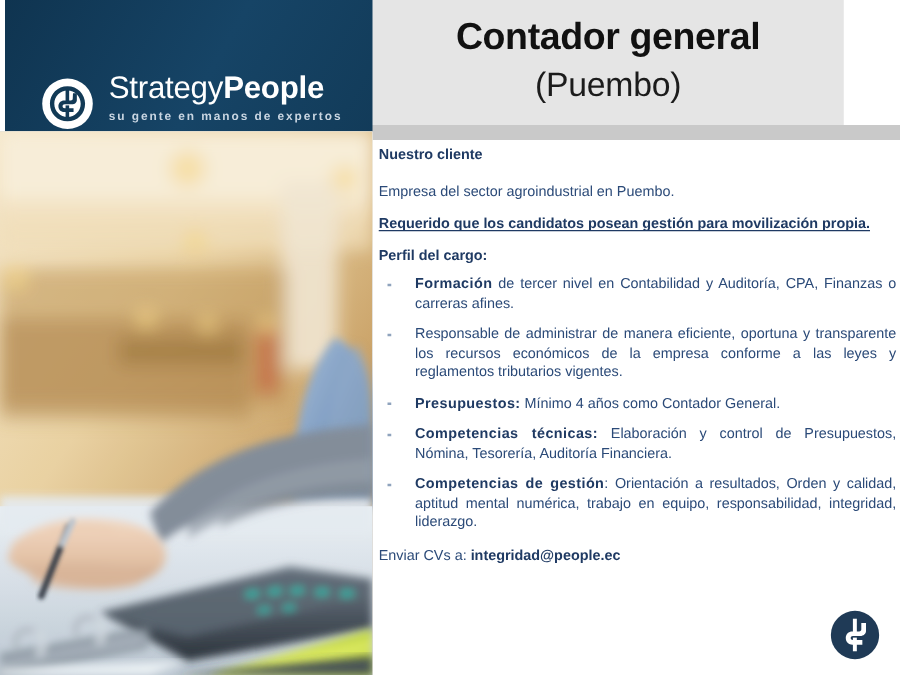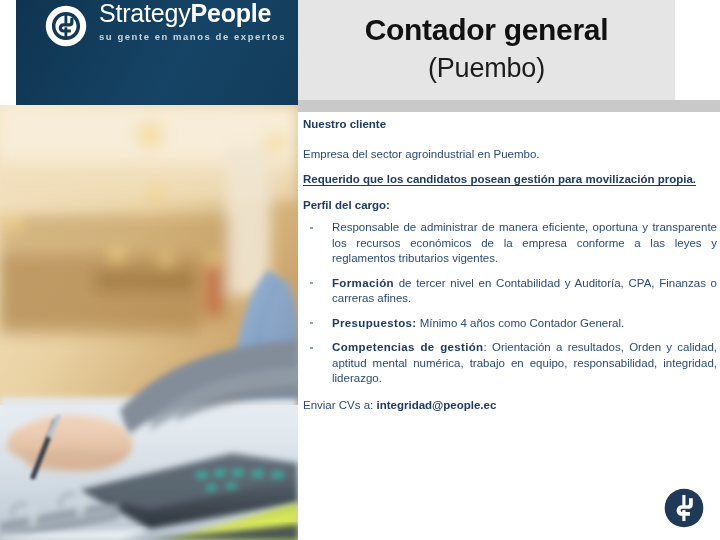--- a/index.html
+++ b/index.html
@@ -8,24 +8,24 @@
     background:#ffffff;
     font-family:"Liberation Sans", sans-serif;
     overflow:hidden;
   }
   .poster{position:relative;width:720px;height:540px;background:#fff;overflow:hidden;}
 
   
   .left-col{position:absolute;left:0;top:0;width:298px;height:540px;}
 
   .logo-panel{
-    position:absolute;left:16px;top:0;width:298px;height:105px;
+    position:absolute;left:4px;top:0;width:298px;height:105px;
     background:#123a56;
     background-image:linear-gradient(120deg,#0f3450 0%,#164466 55%,#123b59 100%);
-    display:flex;align-items:flex-start;
+    display:flex;align-items:flex-end;
   }
   .logo-wrap{display:flex;align-items:flex-start;padding-left:28px;}
   .logo-mark{width:44px;height:44px;flex:0 0 44px;margin-top:4px;}
   .logo-text{margin-left:11px;}
   .logo-line1{
     font-size:25px;line-height:26px;color:#ffffff;white-space:nowrap;
     letter-spacing:-0.2px;
   }
   .logo-line1 .lt-strategy{font-weight:400;}
   .logo-line1 .lt-people{font-weight:700;}
@@ -278,23 +278,24 @@
   </div>
   <div class="divider-bar"></div>
 
   <div class="content">
     <p class="c-heading">Nuestro cliente</p>
     <p class="c-para">Empresa del sector agroindustrial en Puembo.</p>
     <p class="c-highlight">Requerido que los candidatos posean gestión para movilización propia.</p>
     <p class="c-heading2">Perfil del cargo:</p>
 
     <ul class="bullets">
+      <li class="bullet"><b class="b-spaced">Formación</b><span> de tercer nivel en Contabilidad y Auditoría, CPA, Finanzas o carreras afines.</span></li>
       <li class="bullet"><b class="b-spaced"></b><span>Responsable de administrar de manera eficiente, oportuna y transparente los recursos económicos de la empresa conforme a las leyes y reglamentos tributarios vigentes.</span></li>
-      <li class="bullet"><b class="b-spaced">Formación</b><span> de tercer nivel en Contabilidad y Auditoría, CPA, Finanzas o carreras afines.</span></li>
       <li class="bullet"><b class="b-spaced">Presupuestos:</b><span> Mínimo 4 años como Contador General.</span></li>
+      <li class="bullet"><b class="b-spaced">Competencias técnicas:</b><span> Elaboración y control de Presupuestos, Nómina, Tesorería, Auditoría Financiera.</span></li>
       <li class="bullet"><b class="b-spaced">Competencias de gestión</b><span>: Orientación a resultados, Orden y calidad, aptitud mental numérica, trabajo en equipo, responsabilidad, integridad, liderazgo.</span></li>
     </ul>
 
     <p class="send-line"><span>Enviar CVs a: </span><b>integridad@people.ec</b></p>
   </div>
 
   <div class="footer-logo">
     <svg viewBox="0 0 100 100" xmlns="http://www.w3.org/2000/svg">
       <circle cx="50" cy="50" r="46" fill="#1f3a56"></circle>
       <g fill="#ffffff">

